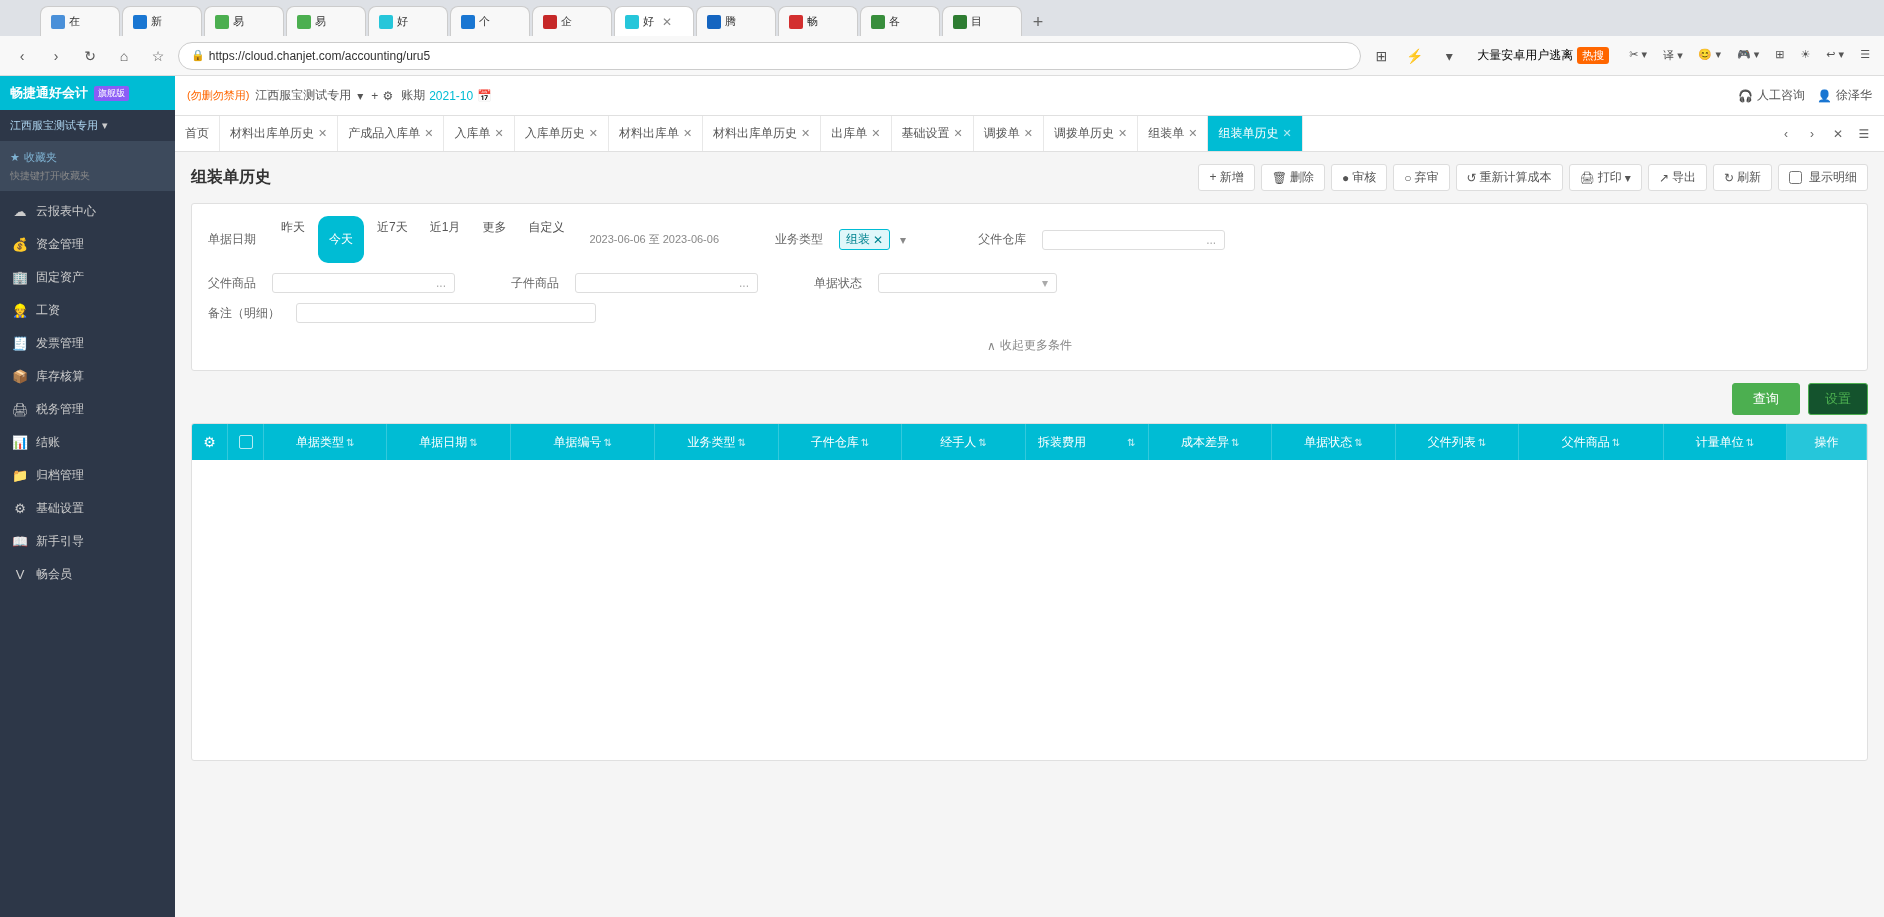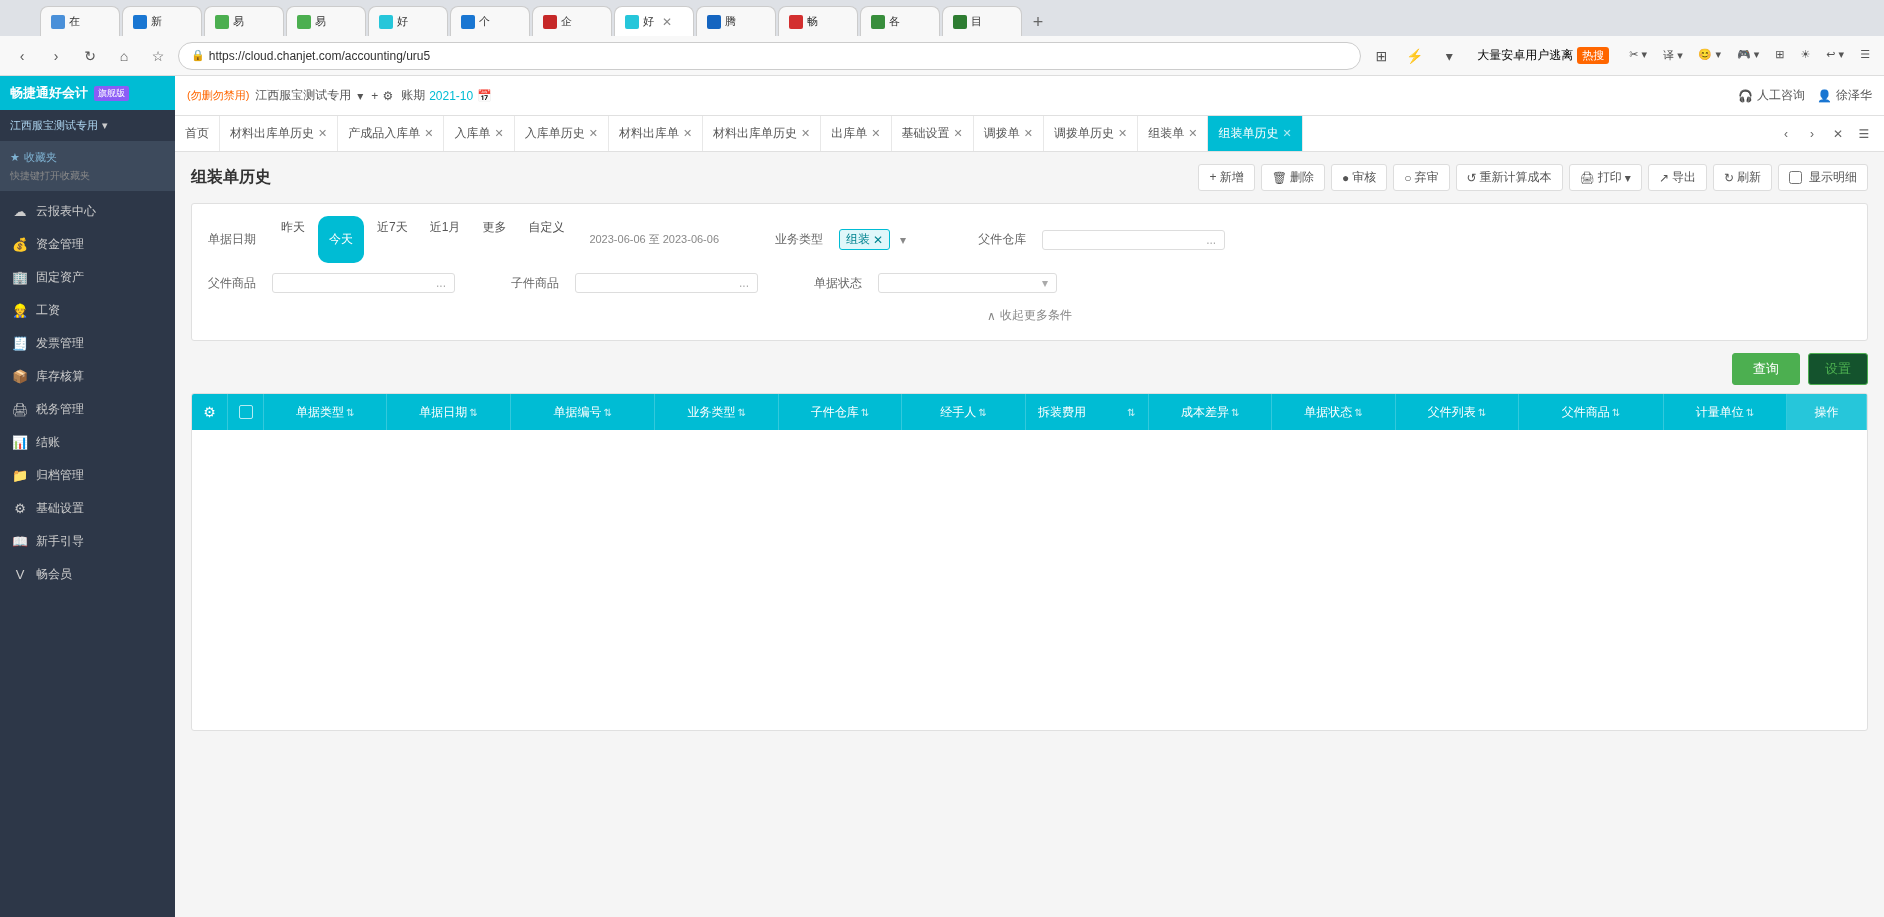--- a/index.html
+++ b/index.html
@@ -445,20 +445,26 @@
             <span style="color:#aaa;cursor:pointer;">...</span>
           </div>
 
           <span class="filter-label" style="margin-left:40px;">单据状态</span>
           <div class="filter-input-wrap" style="min-width:120px;">
             <input class="filter-input" type="text" style="">
             <span style="color:#aaa;cursor:pointer;">▾</span>
           </div>
         </div>
 
+        <div class="filter-row">
+          <span class="filter-label">备注（明细）</span>
+          <div class="filter-input-wrap" style="min-width:300px;">
+            <input class="filter-input" type="text" style="">
+          </div>
+        </div>
 
         <div class="collapse-bar">
           <span>∧</span>
           <span>收起更多条件</span>
         </div>
       </div>
 
       <div style="display:flex;justify-content:flex-end;margin-bottom:8px;gap:8px;">
         <div class="action-btn green" style="padding:6px 20px;font-size:13px;">查询</div>
         <div class="action-btn green-outline" style="padding:6px 16px;font-size:13px;">设置</div>

